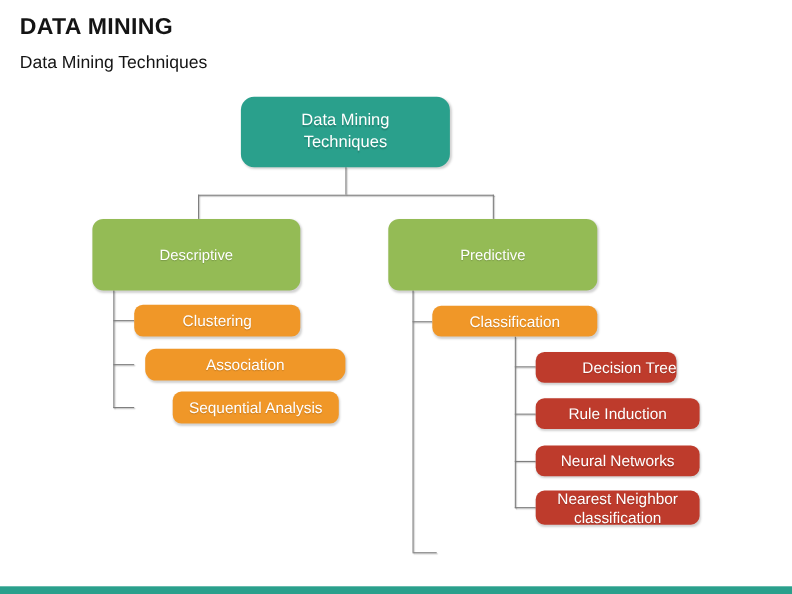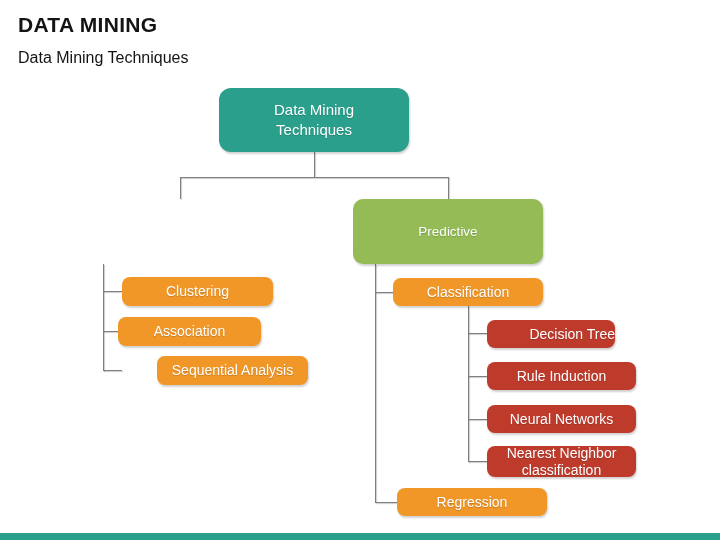--- a/index.html
+++ b/index.html
@@ -51,21 +51,21 @@
   }
   .node-descriptive { left: 84px;  top: 199px; width: 189px; height: 65px; }
   .node-predictive  { left: 353px; top: 199px; width: 190px; height: 65px; }
   .node-leaf {
     background: var(--orange);
     border-radius: 8px;
     font-size: 14px;
     line-height: 1.15;
   }
   .node-clustering     { left: 122px; top: 277px; width: 151px; height: 29px; }
-  .node-association    { left: 118px; top: 317px; width: 143px; height: 29px; }
+  .node-association    { left: 132px; top: 317px; width: 182px; height: 29px; border-radius: 10px; }
   .node-sequential     { left: 122px; top: 356px; width: 151px; height: 29px; margin-left: 35px; }
   .node-classification { left: 393px; top: 278px; width: 150px; height: 28px; justify-content: center; }
   .node-regression     { left: 397px; top: 488px; width: 150px; height: 28px; }
   .node-red { background: var(--red); }
   .node-decision-tree   { left: 487px; top: 320px; width: 128px; height: 28px; justify-content: flex-end; }
   .node-rule-induction  { left: 487px; top: 362px; width: 149px; height: 28px; }
   .node-neural-networks { left: 487px; top: 405px; width: 149px; height: 28px; }
   .node-nearest         { left: 487px; top: 446px; width: 149px; height: 31px; }
   .node-nearest span { display: inline-block; max-width: 125px; }
   .connector {
@@ -118,20 +118,23 @@
   <div class="connector c-class-spine"></div>
   <div class="connector c-red-stub1"></div>
   <div class="connector c-red-stub2"></div>
   <div class="connector c-red-stub3"></div>
   <div class="connector c-red-stub4"></div>
 
   <div class="node node-root">
     <span>Data Mining Techniques</span>
   </div>
 
+  <div class="node node-branch node-descriptive">
+    <span>Descriptive</span>
+  </div>
   <div class="node node-branch node-predictive">
     <span>Predictive</span>
   </div>
 
   <div class="node node-leaf node-clustering">
     <span>Clustering</span>
   </div>
   <div class="node node-leaf node-association">
     <span>Association</span>
   </div>
@@ -149,18 +152,15 @@
   <div class="node node-leaf node-red node-rule-induction">
     <span>Rule Induction</span>
   </div>
   <div class="node node-leaf node-red node-neural-networks">
     <span>Neural Networks</span>
   </div>
   <div class="node node-leaf node-red node-nearest">
     <span>Nearest Neighbor classification</span>
   </div>
 
-  <div class="node node-leaf node-regression">
-    <span>Regression</span>
-  </div>
 
   <div class="bottom-bar"></div>
 </div>
 
 </body></html>

